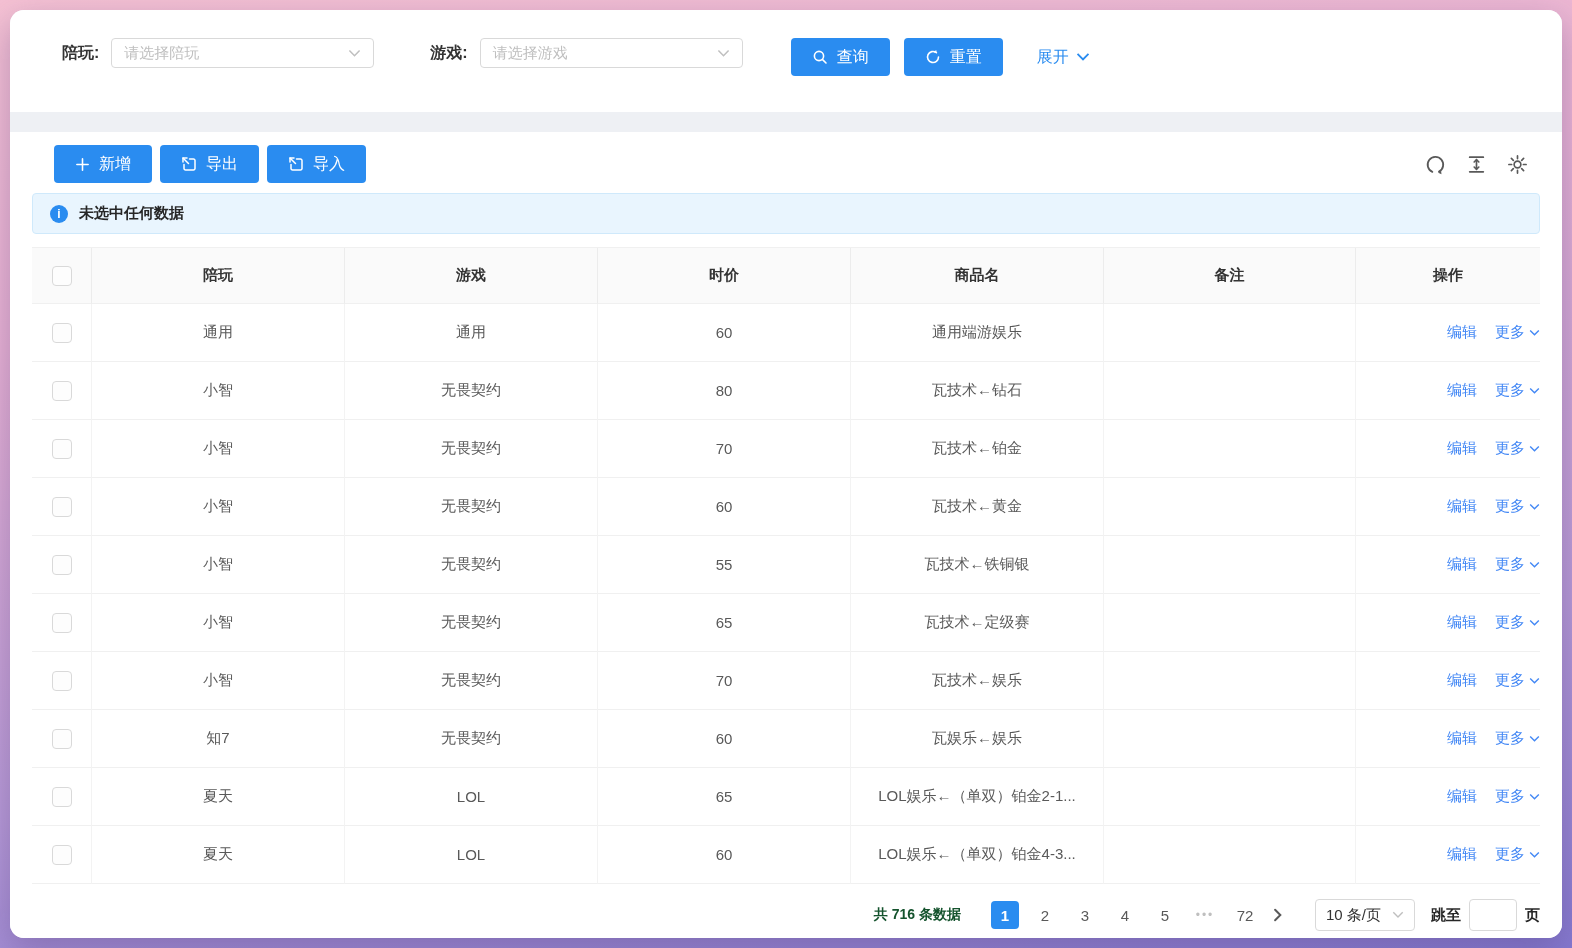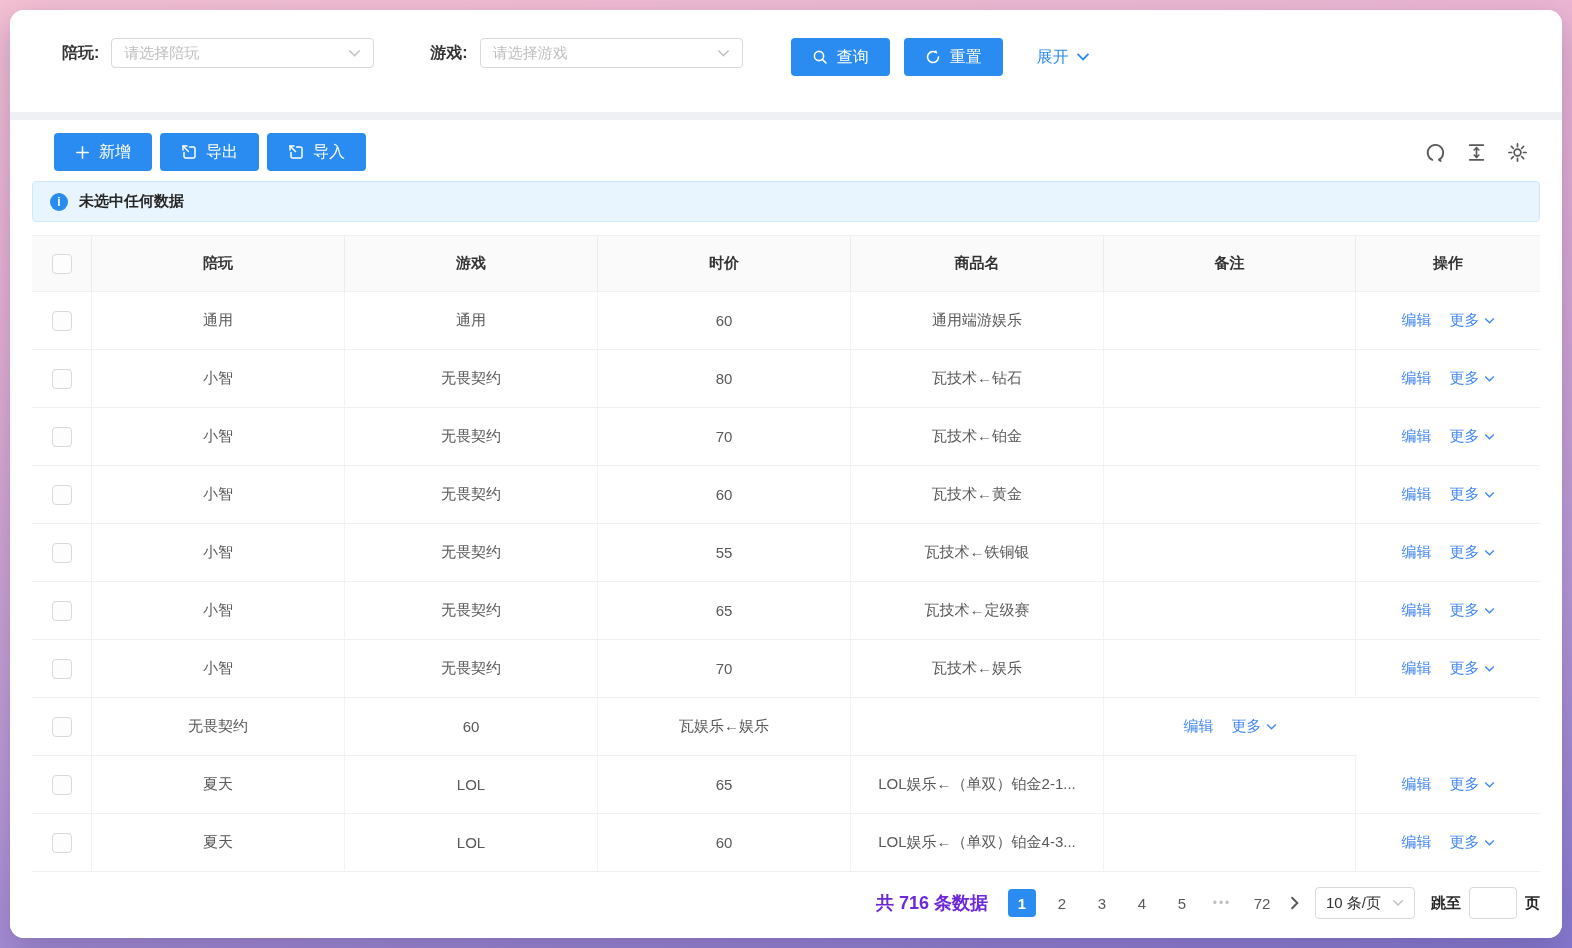--- a/index.html
+++ b/index.html
@@ -13,20 +13,21 @@
     background: linear-gradient(172deg, #f5c1d3 0%, #e7b1d3 30%, #b699d6 70%, #8579d0 100%);
     padding: 10px;
   }
   .window {
     width: 100%; height: 100%;
     background: #eef0f4;
     border-radius: 14px;
     overflow: hidden;
     display: flex; flex-direction: column;
     box-shadow: 0 12px 34px rgba(80,60,120,.35);
+    gap: 12px;
   }
 
   
   .filter-card {
     background: #fff;
     height: 102px; flex: 0 0 102px;
     padding: 28px 52px 0;
     display: flex; align-items: flex-start;
   }
   .filter-item { display: flex; align-items: center; gap: 12px; }
@@ -109,58 +110,58 @@
   .cell {
     display: flex; align-items: center; justify-content: center;
     overflow: hidden; white-space: nowrap;
   }
   .t-row { height: 58px; }
   .t-row .cell {
     font-size: 15px; color: #595959;
     border-right: 1px solid #f3f3f3;
     border-bottom: 1px solid #f0f0f0;
   }
-  .t-row .cell:last-child { border-right: none; }
+  .t-row .cell:last-child { border-right: none; justify-content: flex-end; }
   .checkbox {
     width: 20px; height: 20px;
     border: 1px solid #d9d9d9; border-radius: 4px;
     background: #fdfdfd; cursor: pointer;
   }
   .cell-actions { display: flex; align-items: center; justify-content: center; gap: 18px; }
   .action-link {
     color: #4287f5; font-size: 15px; cursor: pointer;
     display: inline-flex; align-items: center; gap: 4px;
     text-decoration: none; white-space: nowrap;
   }
 
   
   .pagination {
     display: flex; align-items: center; justify-content: flex-end;
     gap: 8px; padding: 15px 0 17px;
   }
-  .total-text { font-size: 18px; font-weight: 700; color: #6d28d9; margin-right: 12px; }
+  .total-text { font-size: 14px; font-weight: 700; color: #14532d; margin-right: 22px; }
   .pages { display: flex; align-items: center; gap: 12px; }
   .page {
     min-width: 28px; height: 28px;
     border: none; background: transparent;
     color: #595959; font-size: 15px; font-family: inherit;
     border-radius: 4px; cursor: pointer;
     display: flex; align-items: center; justify-content: center;
   }
   .page.active { background: #2a8cf0; color: #fff; font-weight: 700; }
   .page.dots { color: #bfbfbf; letter-spacing: 2px; font-size: 12px; }
   .next-btn {
     background: none; border: none; color: #595959; cursor: pointer;
     display: flex; align-items: center; padding: 0 4px; margin-left: 2px;
   }
   .size-select {
     height: 32px; min-width: 100px;
     border: 1px solid #d9d9d9; border-radius: 4px;
     display: flex; align-items: center; justify-content: space-between; gap: 10px;
-    padding: 0 10px; margin-left: 3px;
+    padding: 0 10px; margin-left: 20px;
     font-size: 15px; color: #333; background: #fff; cursor: pointer;
   }
   .size-select .chev { color: #bfbfbf; display: flex; }
   .jump-label { font-size: 15px; font-weight: 700; color: #262626; margin-left: 8px; }
   .jump-input {
     width: 48px; height: 32px;
     border: 1px solid #d9d9d9; border-radius: 4px;
     font-size: 15px; text-align: center; font-family: inherit;
   }
   .jump-suffix { font-size: 15px; font-weight: 700; color: #262626; }
@@ -451,20 +452,21 @@
                     </svg>
         </span>
       </a>
     </div>
   </div>
 
   <div class="t-row">
     <div class="cell">
       <span class="checkbox"></span>
     </div>
+    <div class="cell">知7</div>
     <div class="cell">无畏契约</div>
     <div class="cell">60</div>
     <div class="cell">瓦娱乐←娱乐</div>
     <div class="cell"></div>
     <div class="cell cell-actions">
       <a class="action-link">编辑</a>
       <a class="action-link">
         <span>更多</span>
         <span style="display:flex;">
           <svg width="11" height="8" viewBox="0 0 12 8">

